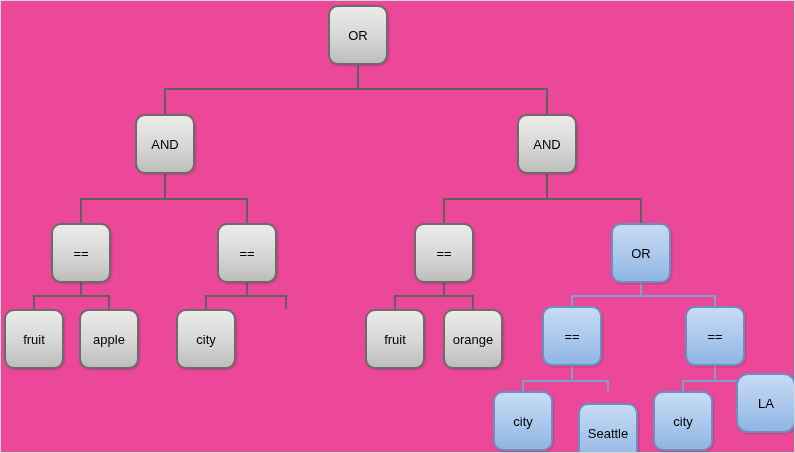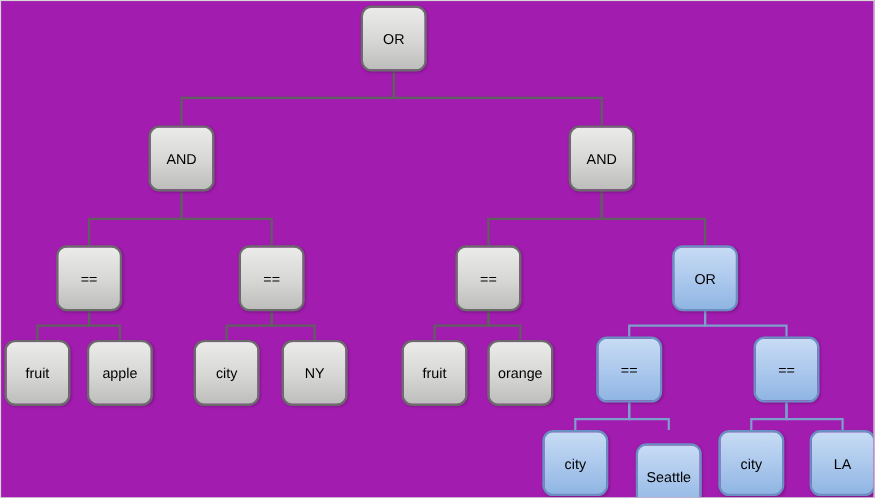--- a/index.html
+++ b/index.html
@@ -1,20 +1,20 @@
 <!DOCTYPE html>
 <html><head>
 <meta charset="utf-8">
 <style>
   html, body { margin: 0; padding: 0; background: #ffffff; }
   .canvas {
     position: relative;
     width: 795px;
     height: 453px;
-    background: #a21caf;
+    background: #ec4899;
     box-sizing: border-box;
     border: 1px solid #d6d6d6;
     font-family: "Liberation Sans", sans-serif;
     overflow: hidden;
   }
   .edges { position: absolute; left: 0; top: 0; width: 795px; height: 453px; }
   .edge-gray { fill: none; stroke: #606060; stroke-width: 2; }
   .edge-blue { fill: none; stroke: #7d9fcc; stroke-width: 2; }
   .node {
     position: absolute;
@@ -88,23 +88,20 @@
     </div>
   <div class="node" style="left:3px;   top:308px;" data-variant="gray">
       <span class="node-label">fruit</span>
     </div>
   <div class="node" style="left:78px;  top:308px;" data-variant="gray">
       <span class="node-label">apple</span>
     </div>
   <div class="node" style="left:175px; top:308px;" data-variant="gray">
       <span class="node-label">city</span>
     </div>
-  <div class="node" style="left:255px; top:308px;" data-variant="gray">
-      <span class="node-label">NY</span>
-    </div>
   <div class="node" style="left:364px; top:308px;" data-variant="gray">
       <span class="node-label">fruit</span>
     </div>
   <div class="node" style="left:442px; top:308px;text-align:center;" data-variant="gray">
       <span class="node-label">orange</span>
     </div>
   <div class="node" style="left:541px; top:305px;" data-variant="blue">
       <span class="node-label">==</span>
     </div>
   <div class="node" style="left:684px; top:305px;" data-variant="blue">
@@ -112,17 +109,17 @@
     </div>
   <div class="node" style="left:492px; top:390px;" data-variant="blue">
       <span class="node-label">city</span>
     </div>
   <div class="node" style="left:577px; top:402px;" data-variant="blue">
       <span class="node-label">Seattle</span>
     </div>
   <div class="node" style="left:652px; top:390px;" data-variant="blue">
       <span class="node-label">city</span>
     </div>
-  <div class="node" style="left:735px; top:390px;" data-variant="blue">
+  <div class="node" style="left:735px; top:372px;border-radius:12px;" data-variant="blue">
       <span class="node-label">LA</span>
     </div>
 
 </div>
 
 </body></html>

